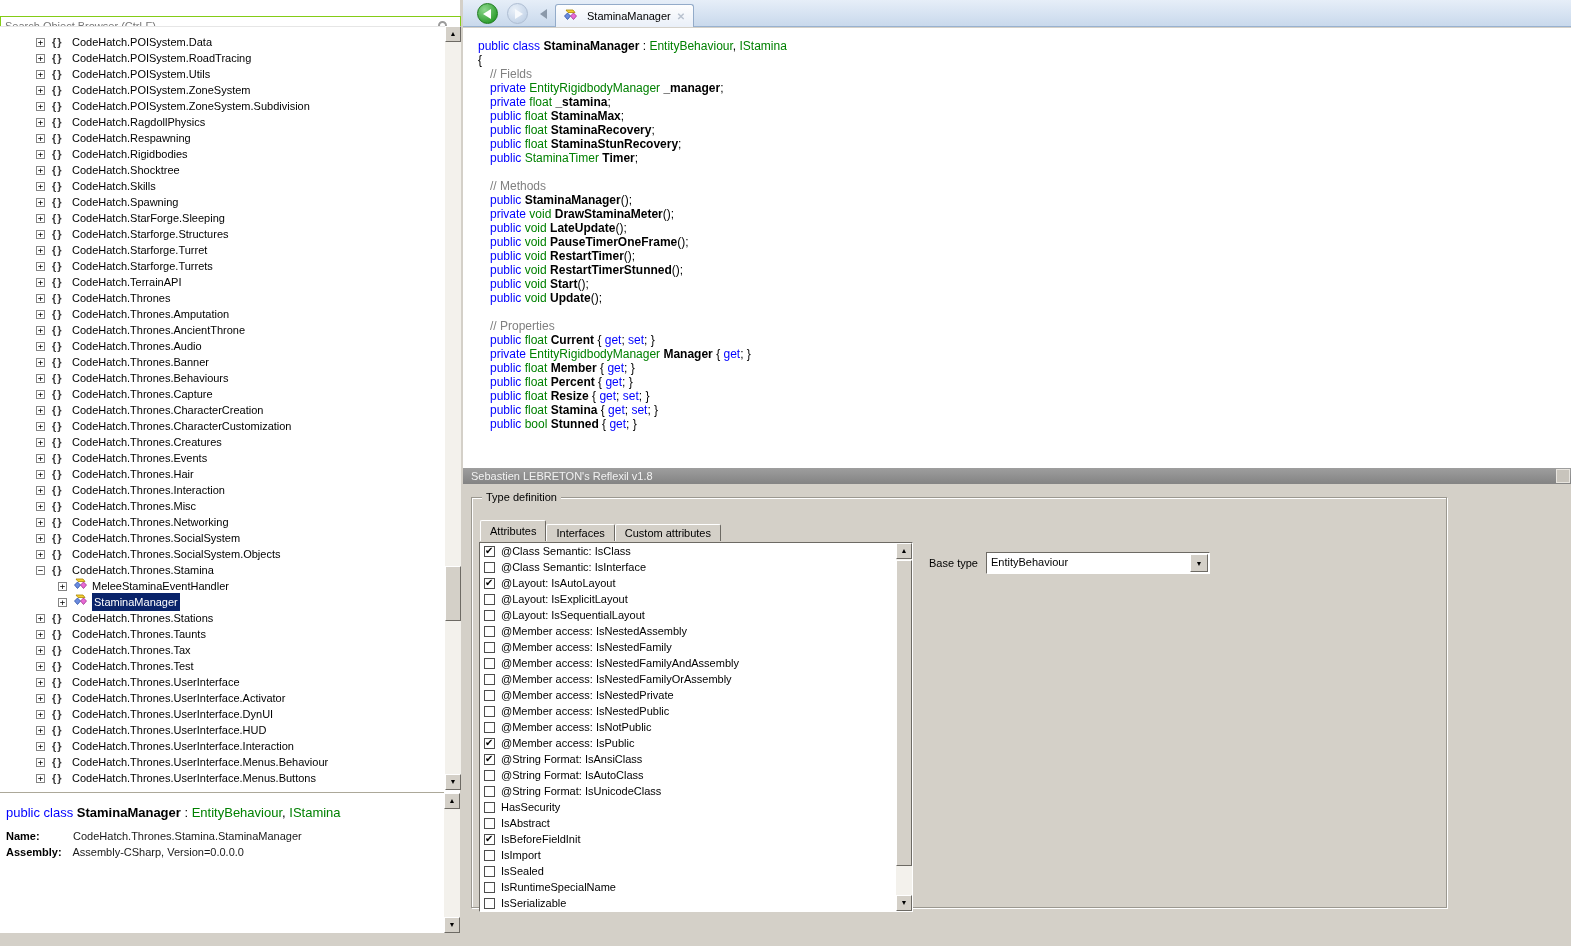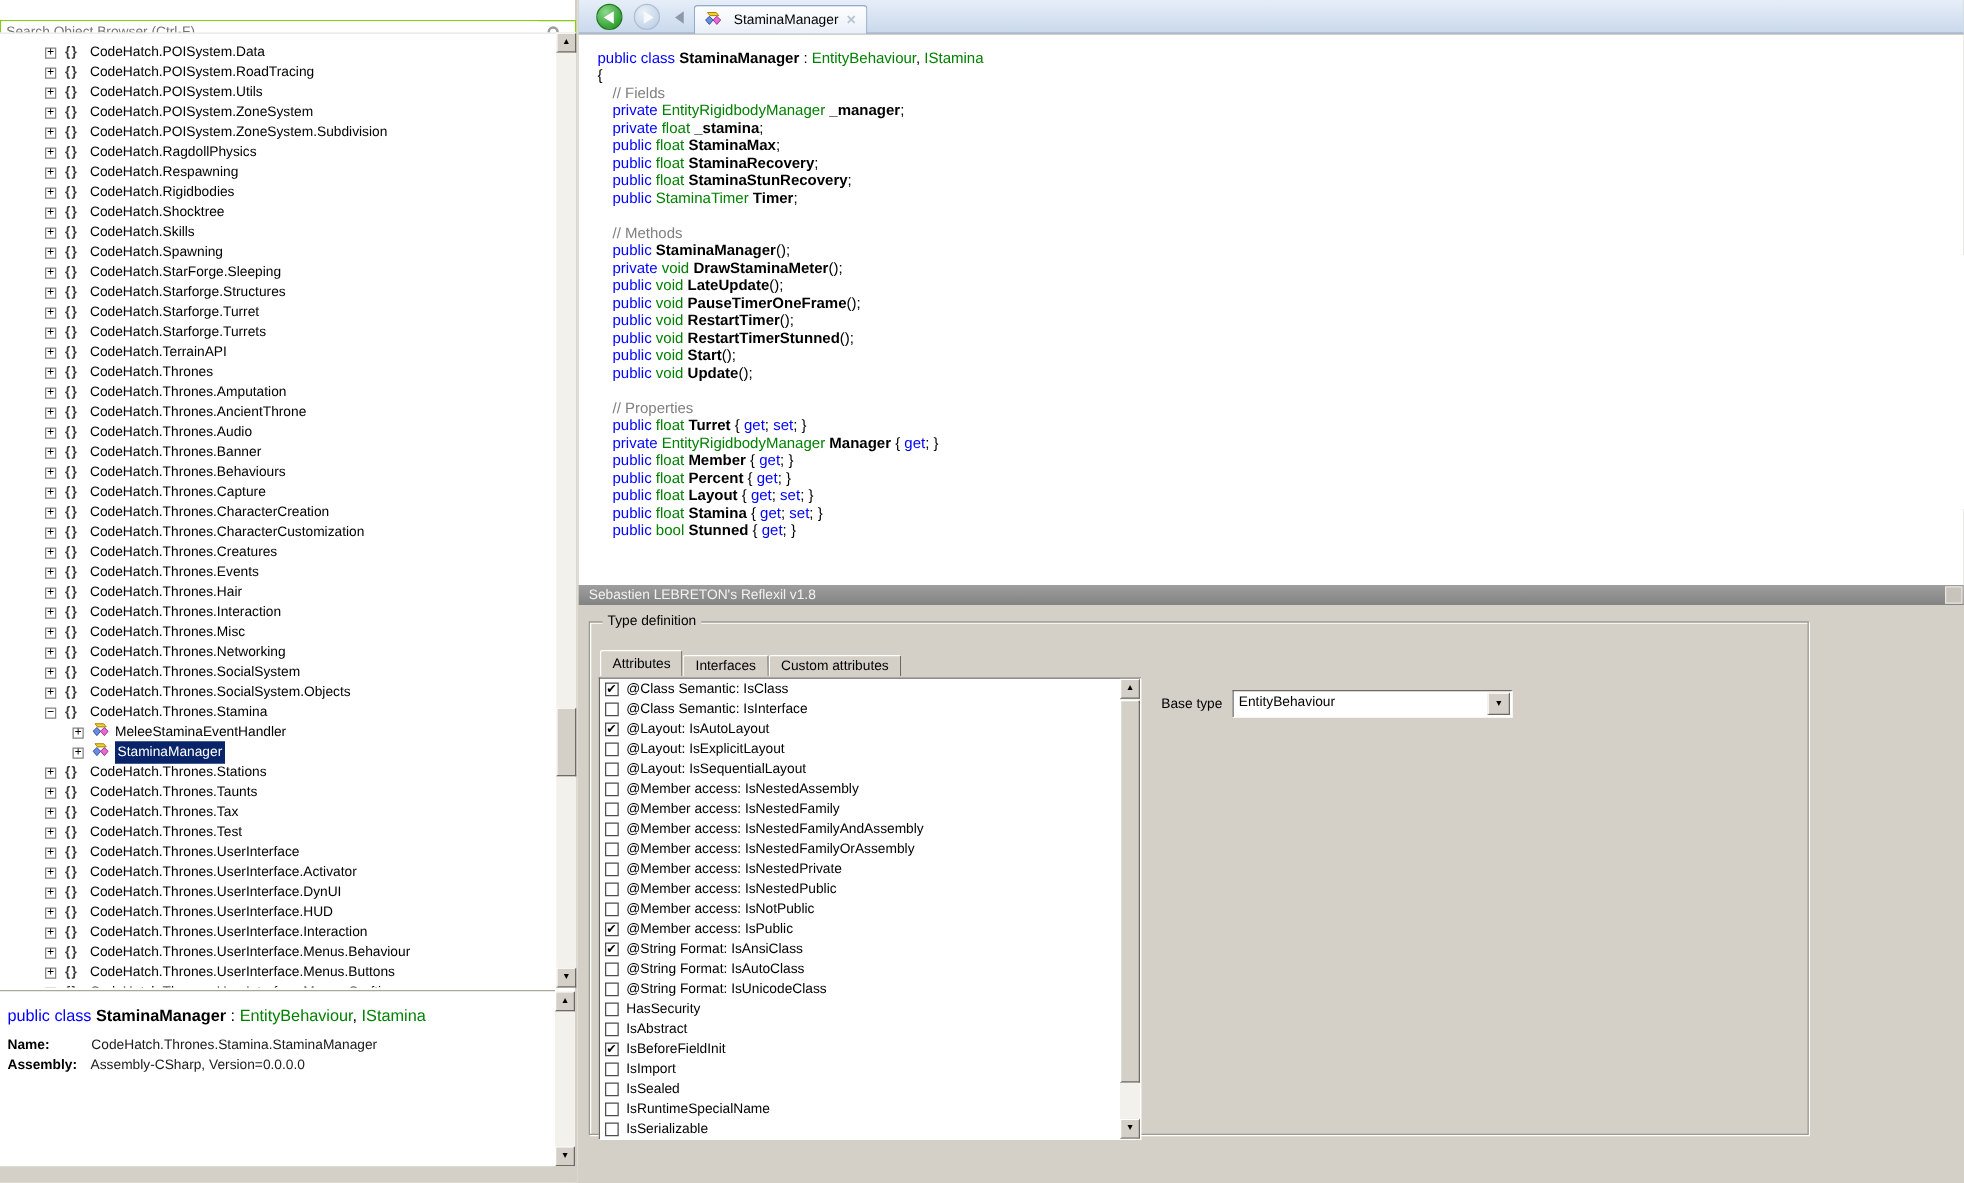--- a/index.html
+++ b/index.html
@@ -404,25 +404,25 @@
     <div class="cline ind"><span class="kw">public </span><span class="bname">StaminaManager</span><span class="plain">();</span></div>
     <div class="cline ind"><span class="kw">private </span><span class="type">void </span><span class="bname">DrawStaminaMeter</span><span class="plain">();</span></div>
     <div class="cline ind"><span class="kw">public </span><span class="type">void </span><span class="bname">LateUpdate</span><span class="plain">();</span></div>
     <div class="cline ind"><span class="kw">public </span><span class="type">void </span><span class="bname">PauseTimerOneFrame</span><span class="plain">();</span></div>
     <div class="cline ind"><span class="kw">public </span><span class="type">void </span><span class="bname">RestartTimer</span><span class="plain">();</span></div>
     <div class="cline ind"><span class="kw">public </span><span class="type">void </span><span class="bname">RestartTimerStunned</span><span class="plain">();</span></div>
     <div class="cline ind"><span class="kw">public </span><span class="type">void </span><span class="bname">Start</span><span class="plain">();</span></div>
     <div class="cline ind"><span class="kw">public </span><span class="type">void </span><span class="bname">Update</span><span class="plain">();</span></div>
     <div class="cline ind"></div>
     <div class="cline ind"><span class="comment">// Properties</span></div>
-    <div class="cline ind"><span class="kw">public </span><span class="type">float </span><span class="bname">Turret</span><span class="plain"> { </span><span class="kw">get</span><span class="plain">; </span><span class="kw">set</span><span class="plain">; }</span></div>
+    <div class="cline ind"><span class="kw">public </span><span class="type">float </span><span class="bname">Current</span><span class="plain"> { </span><span class="kw">get</span><span class="plain">; </span><span class="kw">set</span><span class="plain">; }</span></div>
     <div class="cline ind"><span class="kw">private </span><span class="type">EntityRigidbodyManager </span><span class="bname">Manager</span><span class="plain"> { </span><span class="kw">get</span><span class="plain">; }</span></div>
     <div class="cline ind"><span class="kw">public </span><span class="type">float </span><span class="bname">Member</span><span class="plain"> { </span><span class="kw">get</span><span class="plain">; }</span></div>
     <div class="cline ind"><span class="kw">public </span><span class="type">float </span><span class="bname">Percent</span><span class="plain"> { </span><span class="kw">get</span><span class="plain">; }</span></div>
-    <div class="cline ind"><span class="kw">public </span><span class="type">float </span><span class="bname">Layout</span><span class="plain"> { </span><span class="kw">get</span><span class="plain">; </span><span class="kw">set</span><span class="plain">; }</span></div>
+    <div class="cline ind"><span class="kw">public </span><span class="type">float </span><span class="bname">Resize</span><span class="plain"> { </span><span class="kw">get</span><span class="plain">; </span><span class="kw">set</span><span class="plain">; }</span></div>
     <div class="cline ind"><span class="kw">public </span><span class="type">float </span><span class="bname">Stamina</span><span class="plain"> { </span><span class="kw">get</span><span class="plain">; </span><span class="kw">set</span><span class="plain">; }</span></div>
     <div class="cline ind"><span class="kw">public </span><span class="type">bool </span><span class="bname">Stunned</span><span class="plain"> { </span><span class="kw">get</span><span class="plain">; }</span></div>
   </div>
 
 <div class="abs" id="reflexil-bar">Sebastien LEBRETON's Reflexil v1.8</div>
 <div class="abs" id="reflexil-bar-corner"></div>
 
 <div class="abs" id="reflexil-panel">
   <div id="type-groupbox">
     <span id="type-groupbox-label">Type definition</span>

